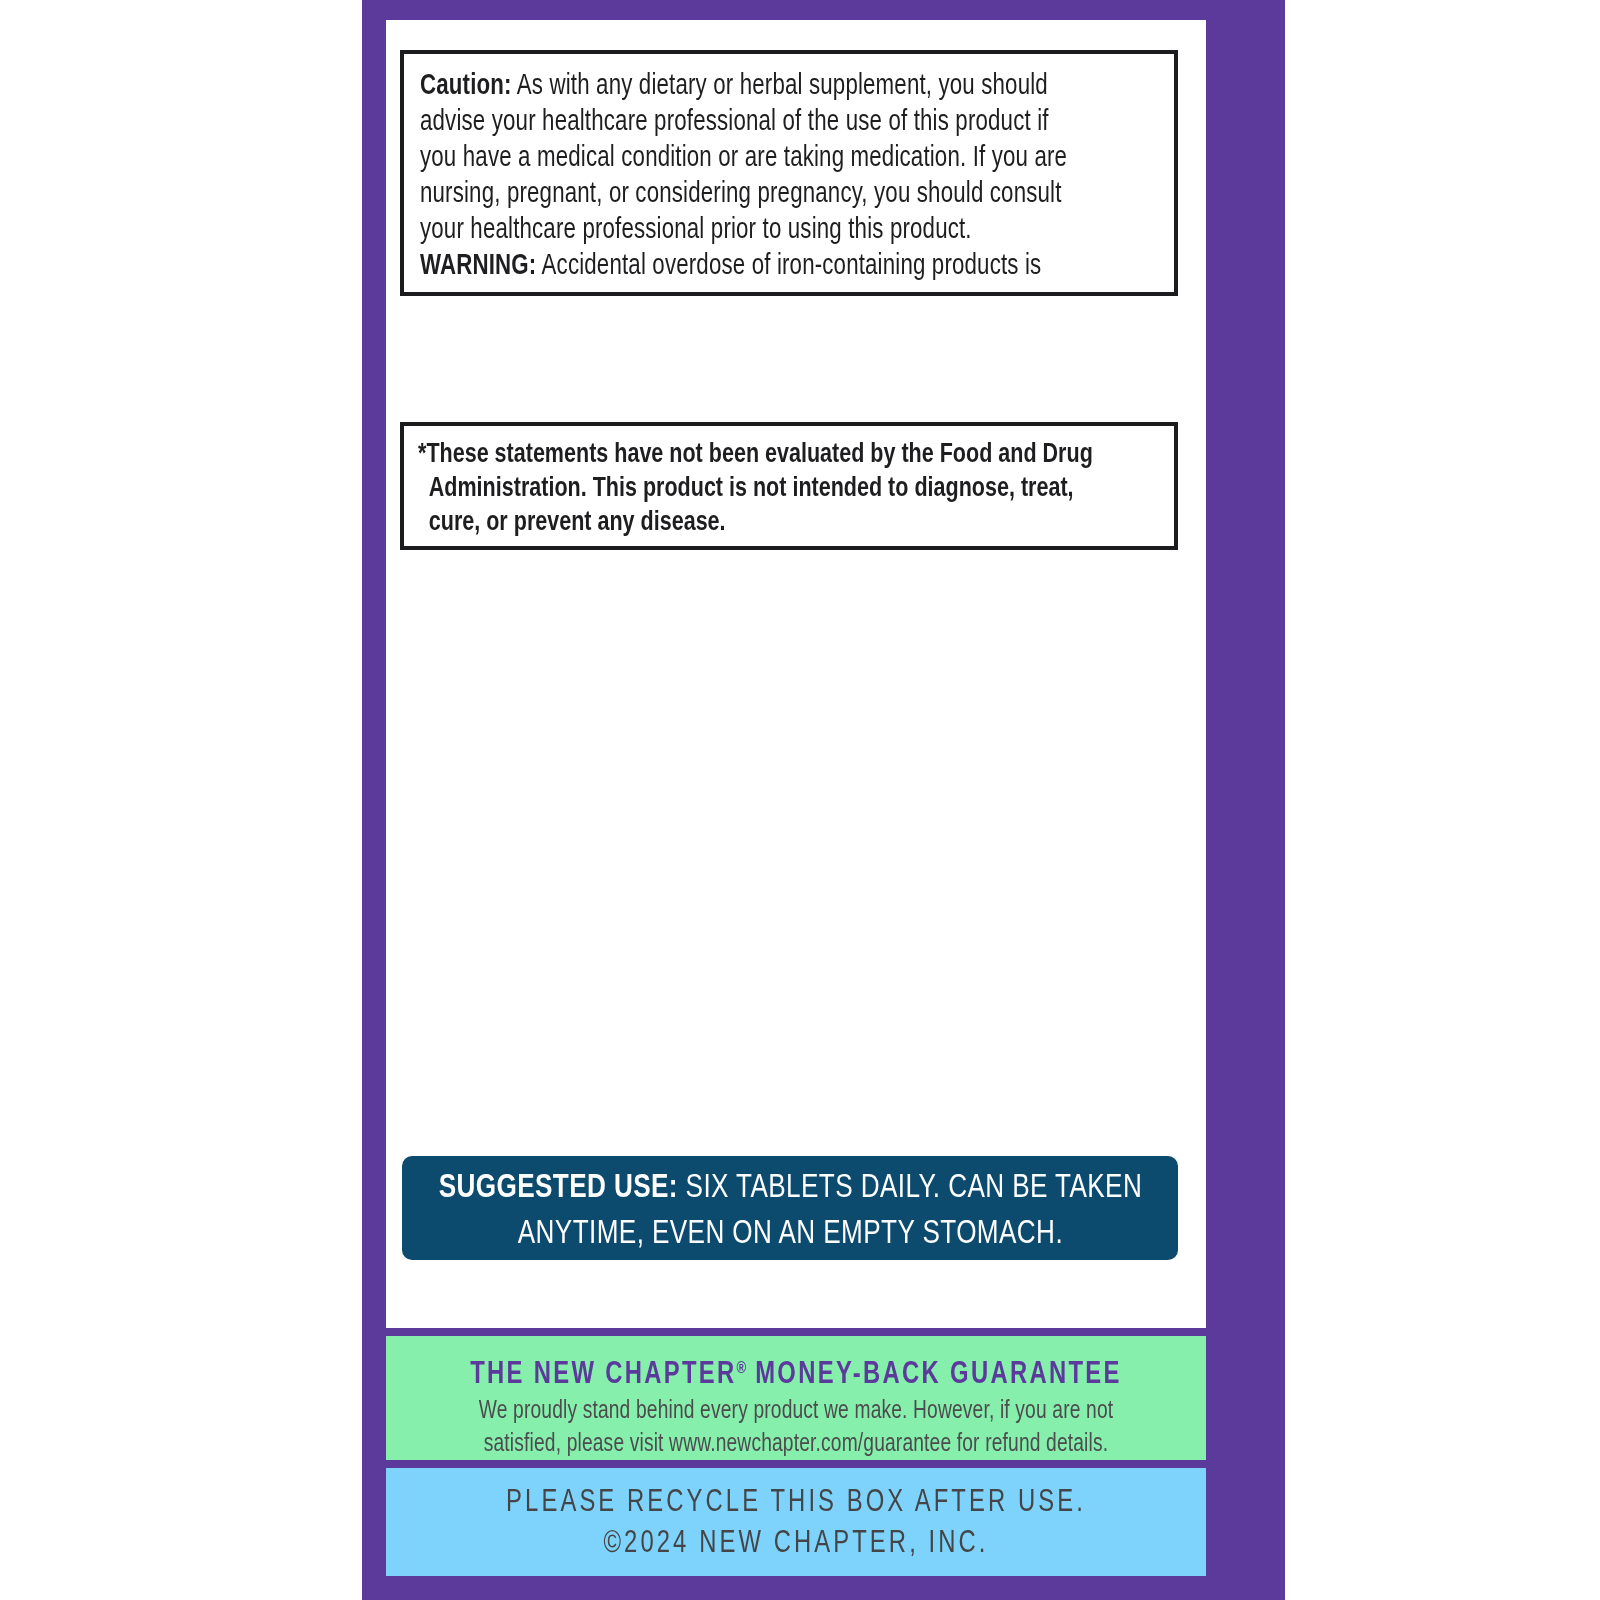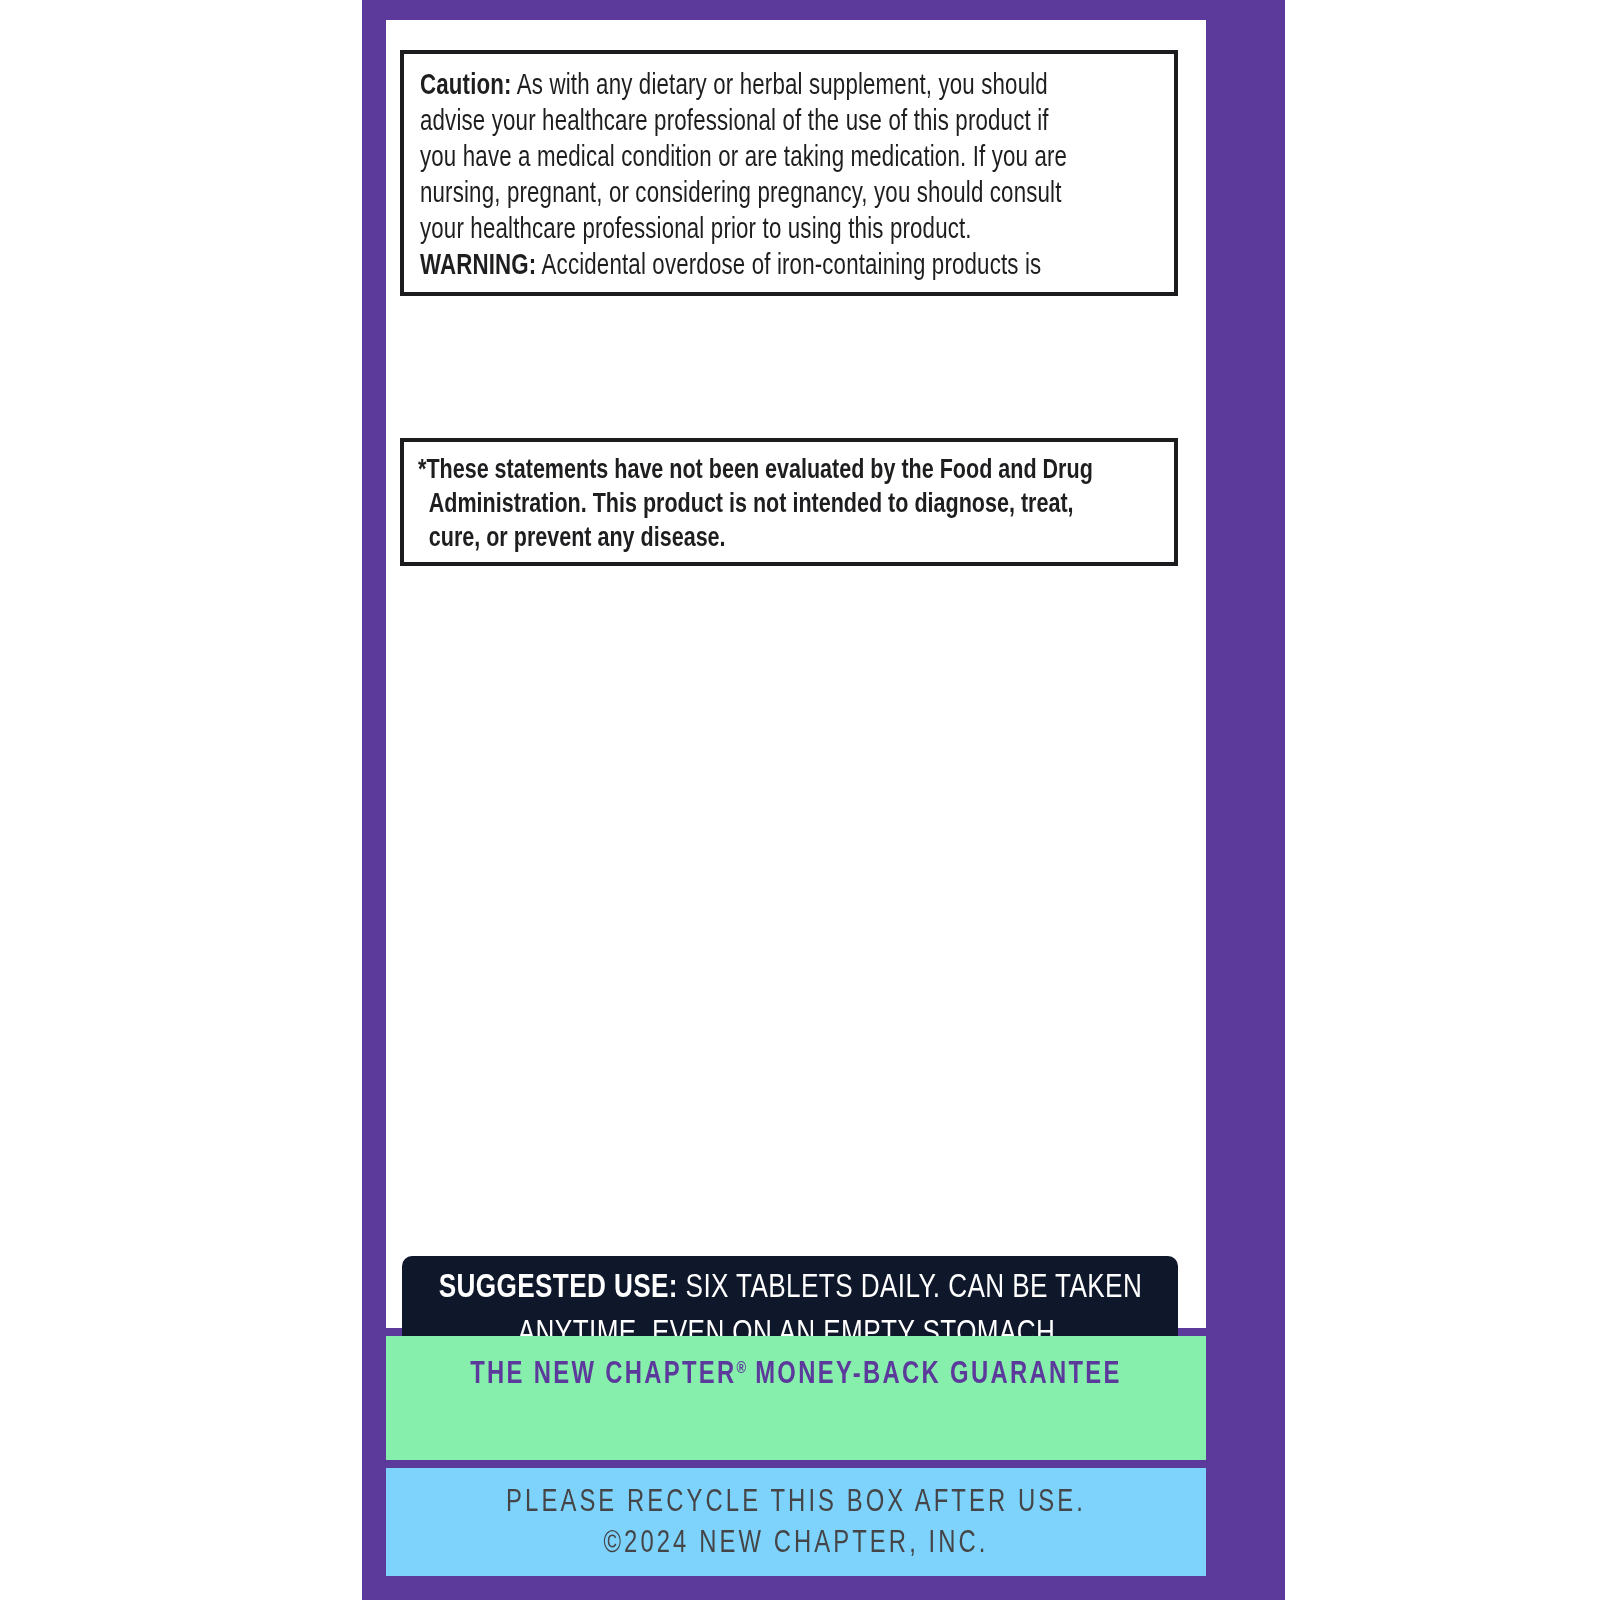--- a/index.html
+++ b/index.html
@@ -51,21 +51,21 @@
   .box {
     position: absolute;
     left: 14px;
     width: 778px;
     box-sizing: border-box;
     border: 4px solid #1c1c1e;
     background: #ffffff;
     padding: 12px 16px 10px 16px;
   }
   .caution-box { top: 30px; }
-  .fda-box { top: 418px; padding: 10px 27px 8px 14px; }
+  .fda-box { top: 402px; padding: 10px 27px 8px 14px; }
 
   
   .lx {
     width: 130%;
     transform: scaleX(0.769);
     transform-origin: 0 50%;
     white-space: pre;
   }
   .cx {
     width: 130%;
@@ -87,25 +87,25 @@
     font-weight: bold;
     color: #1e1e20;
   }
   .fda-line + .fda-line { padding-left: 14px; }
   b { font-weight: bold; }
 
   
   .banner {
     position: absolute;
     left: 16px;
-    top: 1236px;
+    top: 1136px;
     width: 776px;
     height: 104px;
     box-sizing: border-box;
-    background: #0f172a;
+    background: #0c4a6e;
     border-radius: 10px;
     color: #ffffff;
     padding-top: 6px;
   }
   .banner-line {
     font-size: 34px;
     line-height: 46px;
     letter-spacing: 0.5px;
   }
 
@@ -168,20 +168,24 @@
       </div>
 
       <div class="banner">
         <div class="cx banner-line"><b>SUGGESTED USE:</b><span> SIX TABLETS DAILY. CAN BE TAKEN</span></div>
         <div class="cx banner-line">ANYTIME, EVEN ON AN EMPTY STOMACH.</div>
       </div>
     </div>
 
     <div class="sec-guarantee">
       <div class="cx g-title"><span>THE NEW CHAPTER</span><span class="reg">®</span><span> MONEY-BACK GUARANTEE</span></div>
+      <div>
+          <div class="cx g-body">We proudly stand behind every product we make. However, if you are not</div>
+          <div class="cx g-body">satisfied, please visit www.newchapter.com/guarantee for refund details.</div>
+        </div>
     </div>
 
     <div class="sec-recycle">
       <div class="cx r-line r-line-first">PLEASE RECYCLE THIS BOX AFTER USE.</div>
       <div class="cx r-line">©2024 NEW CHAPTER, INC.</div>
     </div>
 
   </div>
 </div>
 

